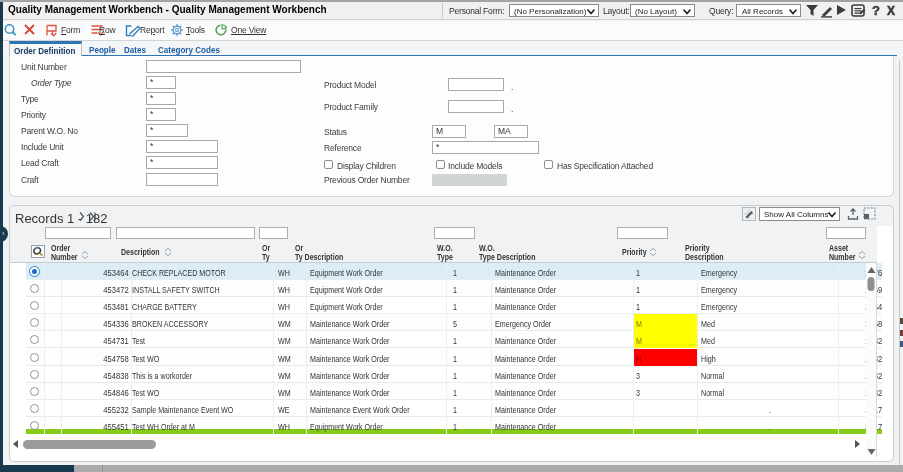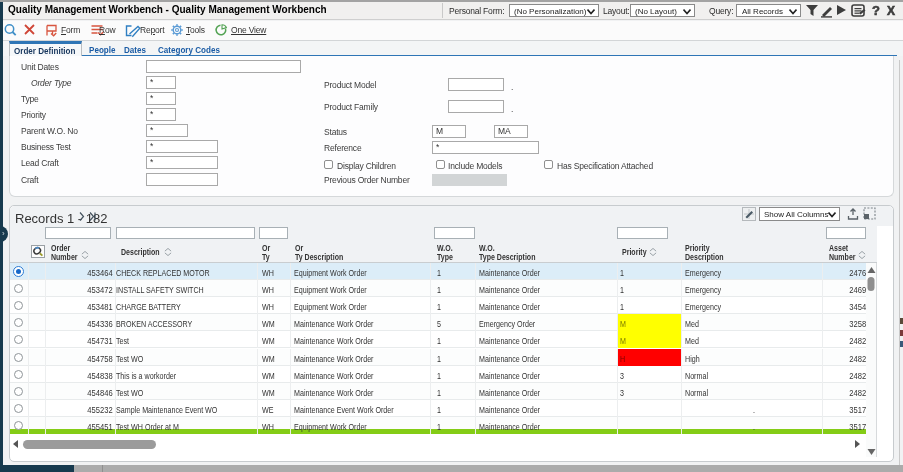--- a/index.html
+++ b/index.html
@@ -115,26 +115,26 @@
 <div class="abs" style="left:3px;top:41px;width:900px;height:15px;background:#f3f5f6;"></div>
 <div class="abs" style="left:9px;top:55px;width:888px;height:1px;background:#2e75b6;"></div>
 <div class="abs" style="left:9px;top:41px;width:73px;height:15px;background:#f6f8fa;border-top:3px solid #2e75b6;border-left:1px solid #b9bdc0;border-right:1px solid #b9bdc0;"></div>
 <div class="tabtx" style="left:14px;top:45px;color:#17365d;">Order Definition</div>
 <div class="tabtx" style="left:89px;top:44px;">People</div>
 <div class="tabtx" style="left:124px;top:44px;">Dates</div>
 <div class="tabtx" style="left:158px;top:44px;">Category Codes</div>
 
 <div class="abs" style="left:9px;top:56px;width:885px;height:141px;background:#fdfdfe;border:1px solid #d5d8da;border-top:none;border-radius:0 0 6px 6px;"></div>
 
-<div class="lbl" style="left:21px;top:62px;">Unit Dates</div>
+<div class="lbl" style="left:21px;top:62px;">Unit Number</div>
 <div class="lbl" style="left:31px;top:78px;font-style:italic;">Order Type</div>
 <div class="lbl" style="left:21px;top:94px;">Type</div>
 <div class="lbl" style="left:21px;top:110px;">Priority</div>
 <div class="lbl" style="left:21px;top:126px;">Parent W.O. No</div>
-<div class="lbl" style="left:21px;top:142px;">Business Test</div>
+<div class="lbl" style="left:21px;top:142px;">Include Unit</div>
 <div class="lbl" style="left:21px;top:158px;">Lead Craft</div>
 <div class="lbl" style="left:21px;top:175px;">Craft</div>
 
 <div class="inp" style="left:146px;top:60px;width:155px;height:13px;"></div>
 <div class="inp" style="left:146px;top:76px;width:30px;height:13px;">*</div>
 <div class="inp" style="left:146px;top:92px;width:30px;height:13px;">*</div>
 <div class="inp" style="left:146px;top:108px;width:30px;height:13px;">*</div>
 <div class="inp" style="left:146px;top:124px;width:42px;height:13px;">*</div>
 <div class="inp" style="left:146px;top:140px;width:72px;height:13px;">*</div>
 <div class="inp" style="left:146px;top:156px;width:72px;height:13px;">*</div>
@@ -223,21 +223,21 @@
 <svg class="abs" style="left:164px;top:248px" width="8" height="8" viewBox="0 0 9 9">
     <path d="M1 3.5 L4.5 0.5 8 3.5 M1 5.5 L4.5 8.5 8 5.5" fill="none" stroke="#98a0a5" stroke-width="1.1"></path>
   </svg>
 <svg class="abs" style="left:649px;top:248px" width="8" height="8" viewBox="0 0 9 9">
     <path d="M1 3.5 L4.5 0.5 8 3.5 M1 5.5 L4.5 8.5 8 5.5" fill="none" stroke="#98a0a5" stroke-width="1.1"></path>
   </svg>
 <svg class="abs" style="left:858px;top:251px" width="8" height="8" viewBox="0 0 9 9">
     <path d="M1 3.5 L4.5 0.5 8 3.5 M1 5.5 L4.5 8.5 8 5.5" fill="none" stroke="#98a0a5" stroke-width="1.1"></path>
   </svg>
 
-<div id="rows" class="abs" style="left:10px;top:263px;width:856px;height:171px;background:#fff;overflow:hidden;">
+<div id="rows" class="abs" style="left:26px;top:263px;width:856px;height:171px;background:#fff;overflow:hidden;">
     <div style="position:absolute;left:0;top:0px;width:856px;height:17px;background:#dcedf8;border-bottom:1px solid #e8ebec;">
       <span style="position:absolute;left:3px;top:3px;width:11px;height:11px;border-radius:50%;border:1.5px solid #2b7bd4;background:#fff;"></span>
       <span style="position:absolute;left:6px;top:6px;width:5px;height:5px;border-radius:50%;background:#1668c9;"></span>
       <span style="position:absolute;left:18px;top:0;width:1px;height:17px;background:#eceeef;"></span>
       <span style="position:absolute;left:35px;top:0;width:1px;height:17px;background:#eceeef;"></span>
       <span style="position:absolute;left:105px;top:0;width:1px;height:17px;background:#eceeef;"></span>
       <span style="position:absolute;left:247px;top:0;width:1px;height:17px;background:#eceeef;"></span>
       <span style="position:absolute;left:280px;top:0;width:1px;height:17px;background:#eceeef;"></span>
       <span style="position:absolute;left:420px;top:0;width:1px;height:17px;background:#eceeef;"></span>
       <span style="position:absolute;left:465px;top:0;width:1px;height:17px;background:#eceeef;"></span>

